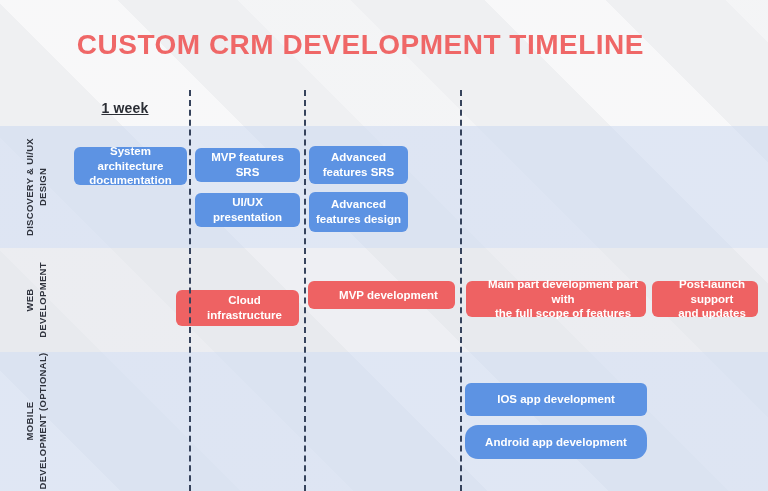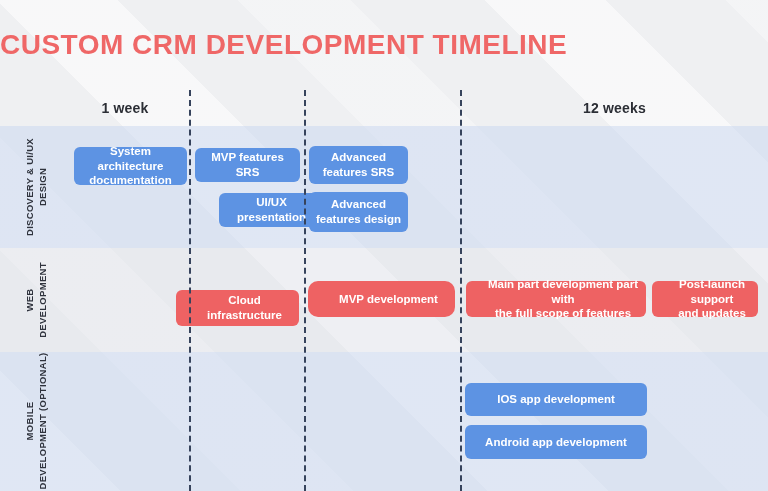--- a/index.html
+++ b/index.html
@@ -11,28 +11,29 @@
     background-color:#eff0f2;
     background-image:
       repeating-linear-gradient(45deg,
         rgba(255,255,255,0.55) 0px,  rgba(255,255,255,0.55) 85px,
         rgba(255,255,255,0.0)  85px, rgba(255,255,255,0.0)  170px,
         rgba(255,255,255,0.30) 170px,rgba(255,255,255,0.30) 250px,
         rgba(255,255,255,0.0)  250px,rgba(255,255,255,0.0)  345px);
   }
   .title{
     position:absolute;top:29px;left:0;width:644px;
-    text-align:left;
+    text-align:right;
     font-size:28px;font-weight:bold;letter-spacing:0.5px;
     color:#ef6767;
   }
   .colhead{
     position:absolute;top:100px;height:16px;
     text-align:center;font-size:14px;font-weight:bold;color:#2b2e35;
     letter-spacing:0.2px;
+    text-decoration:underline;
   }
   .colhead.c1{left:60px;width:130px;}
   .colhead.c2{left:190px;width:115px;}
   .colhead.c3{left:305px;width:156px;}
   .colhead.c4{left:461px;width:307px;}
   .band{position:absolute;left:0;width:768px;z-index:1;}
   .band.b1{top:126px;height:122px;background:rgba(199,214,240,0.50);}
   .band.b2{top:248px;height:104px;background:rgba(221,224,231,0.35);}
   .band.b3{top:352px;height:139px;background:rgba(199,214,240,0.50);}
   .vline{
@@ -57,39 +58,38 @@
     border-radius:6px;
     display:flex;align-items:center;justify-content:center;
     text-align:center;color:#ffffff;
     font-size:11.5px;font-weight:bold;line-height:1.3;
     white-space:pre-line;padding:2px 4px;box-sizing:border-box;
   }
   .task.blue{background:#5d93e3;}
   .task.red{background:#ee6263;padding-left:18px;}
   .t-sysarch{left:74px; top:147px;width:113px;height:38px;}
   .t-mvpsrs{ left:195px;top:148px;width:105px;height:34px;}
-  .t-uiux{   left:195px;top:193px;width:105px;height:34px;margin-left:24px;}
+  .t-uiux{   left:195px;top:193px;width:105px;height:34px;}
   .t-advsrs{ left:309px;top:146px;width:99px; height:38px;}
   .t-advdes{ left:309px;top:192px;width:99px; height:40px;}
   .t-cloud{  left:176px;top:290px;width:123px;height:36px;}
-  .t-mvpdev{ left:308px;top:281px;width:147px;height:36px;border-radius:10px;}
+  .t-mvpdev{ left:308px;top:281px;width:147px;height:28px;}
   .t-main{   left:466px;top:281px;width:180px;height:36px;}
   .t-post{   left:652px;top:281px;width:106px;height:36px;}
   .t-ios{    left:465px;top:383px;width:182px;height:33px;}
-  .t-android{left:465px;top:425px;width:182px;height:34px;}
+  .t-android{left:465px;top:425px;width:182px;height:34px;border-radius:13px;}
 </style>
 </head>
 <body>
 
 <div class="canvas">
 
   <div class="title">CUSTOM CRM DEVELOPMENT TIMELINE</div>
 
   <div class="colhead c1">1 week</div>
-  <div class="colhead c4">12 weeks</div>
 
   <div class="band b1"></div>
   <div class="band b2"></div>
   <div class="band b3"></div>
 
   <div class="vline l1"></div>
   <div class="vline l2"></div>
   <div class="vline l3"></div>
 
   <div class="rowlabel r1">DISCOVERY &amp; UI/UX

